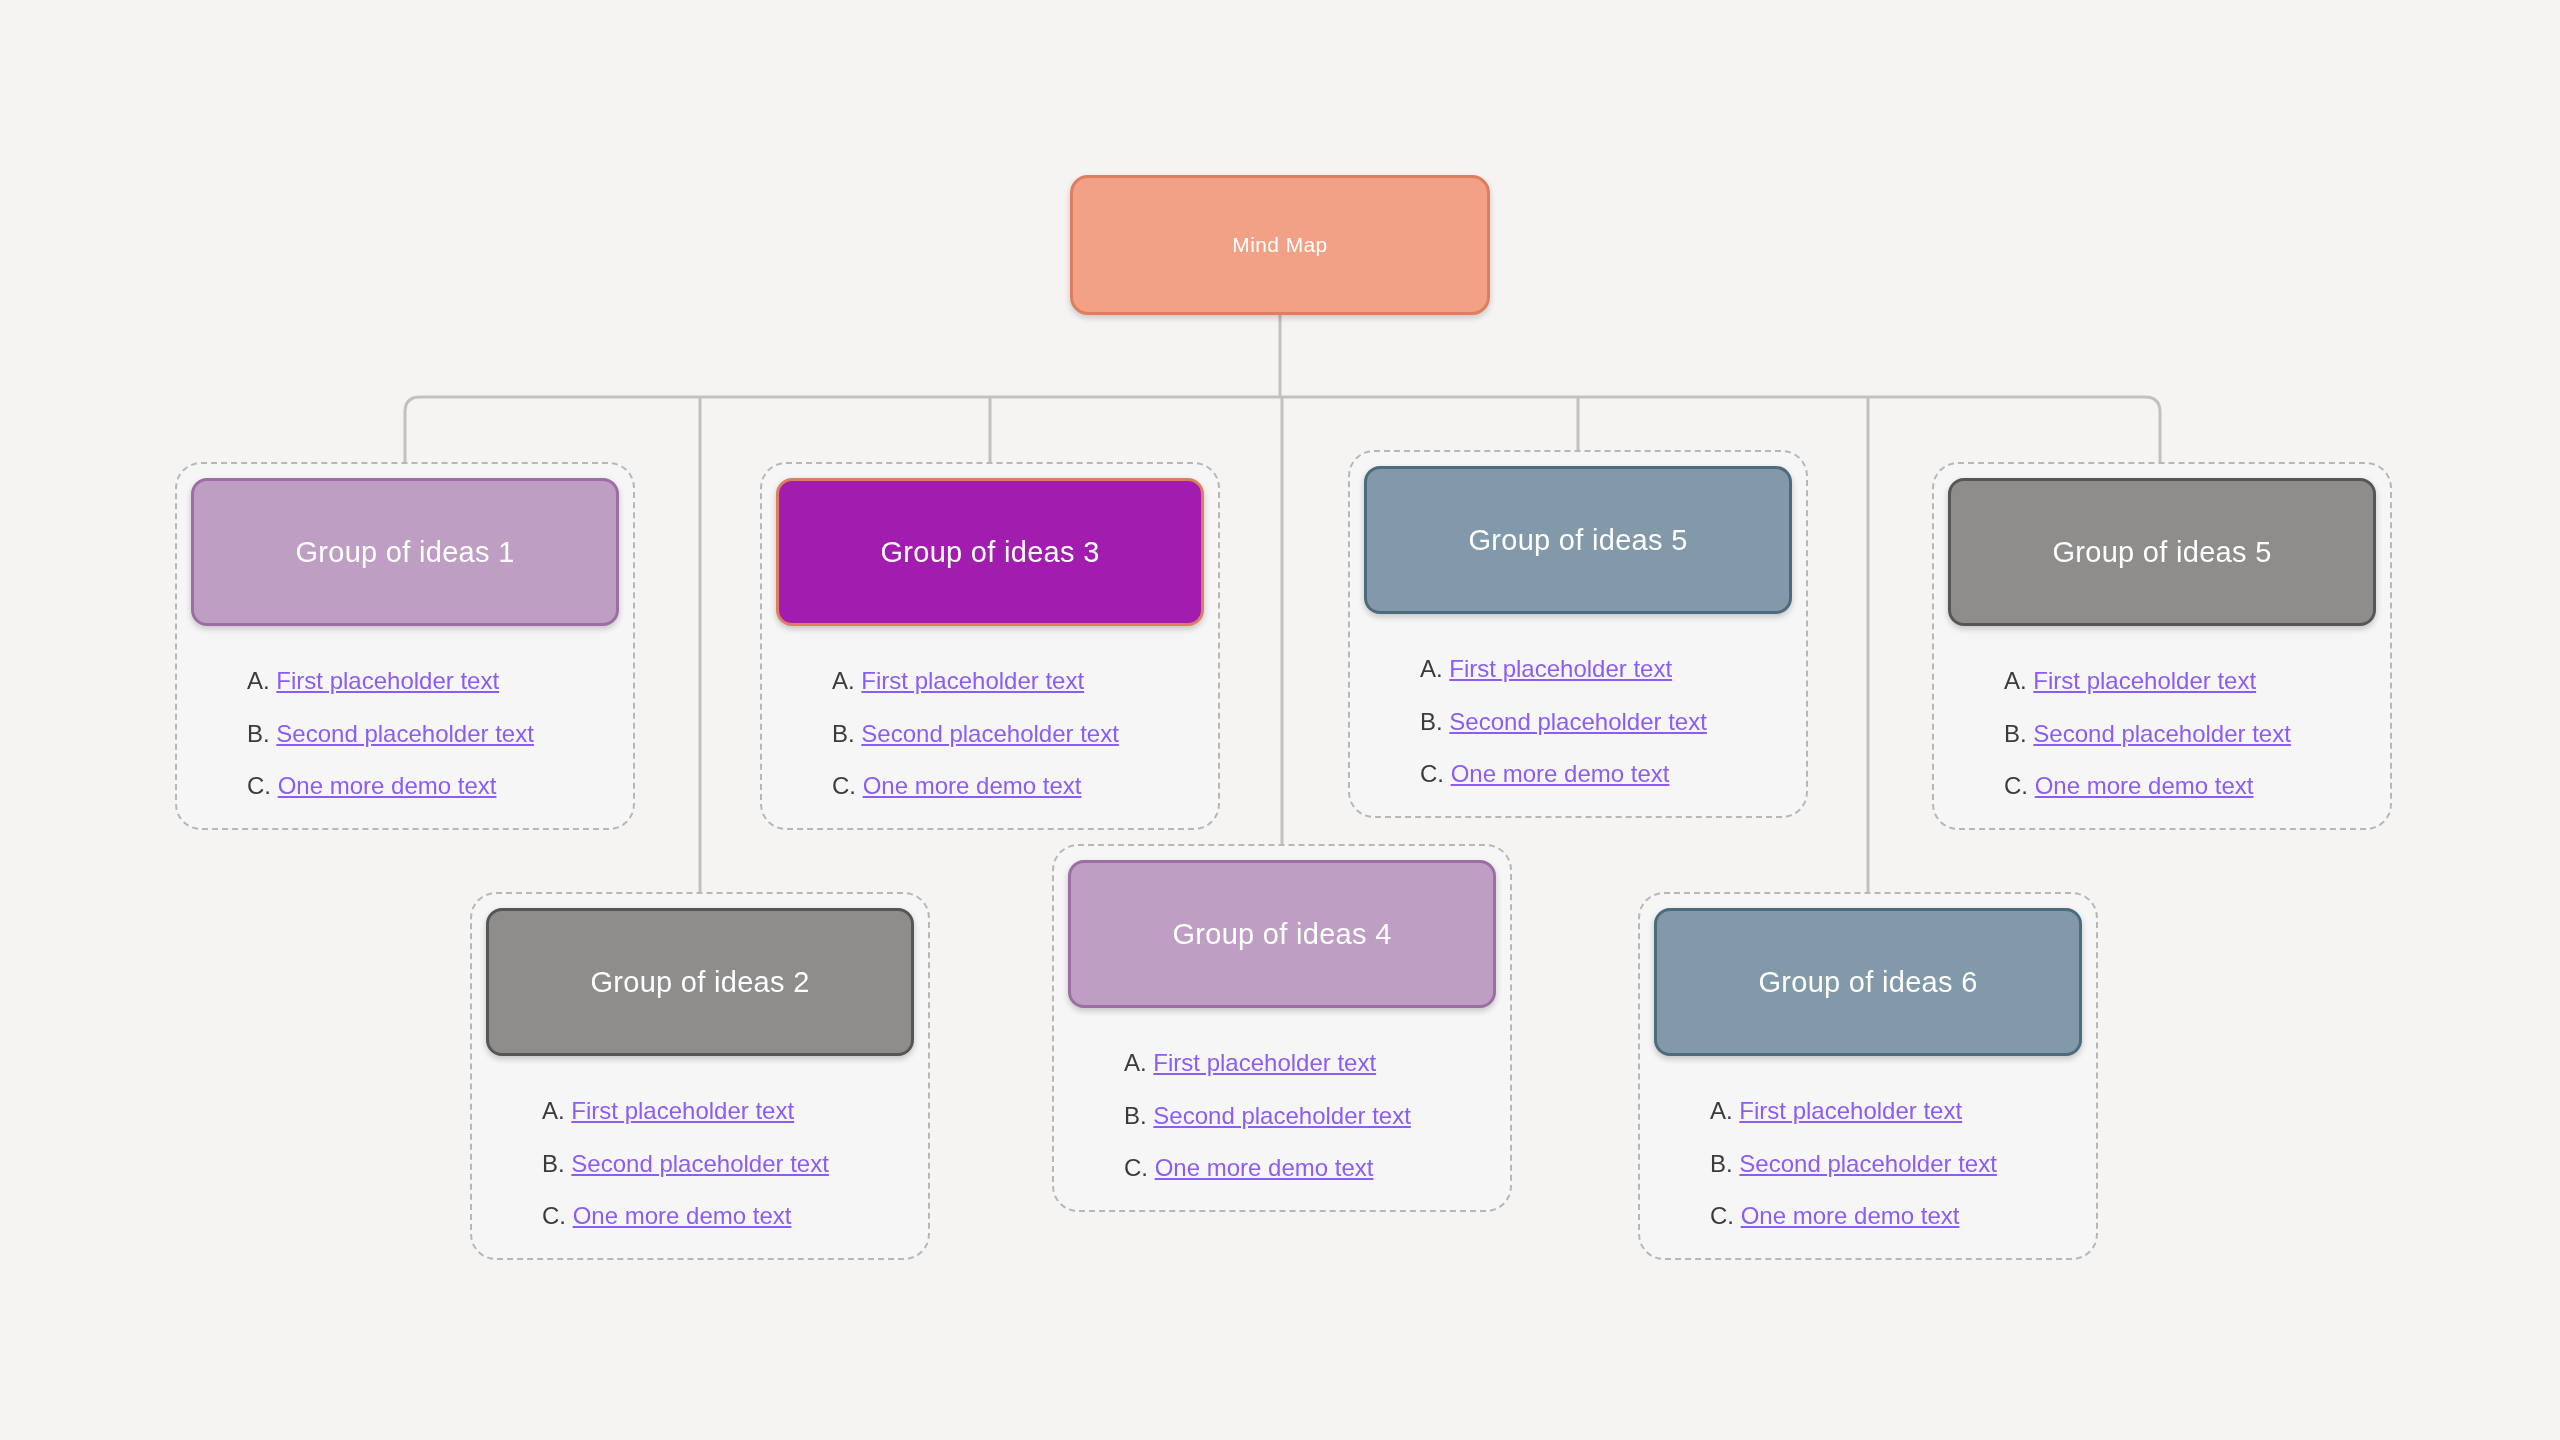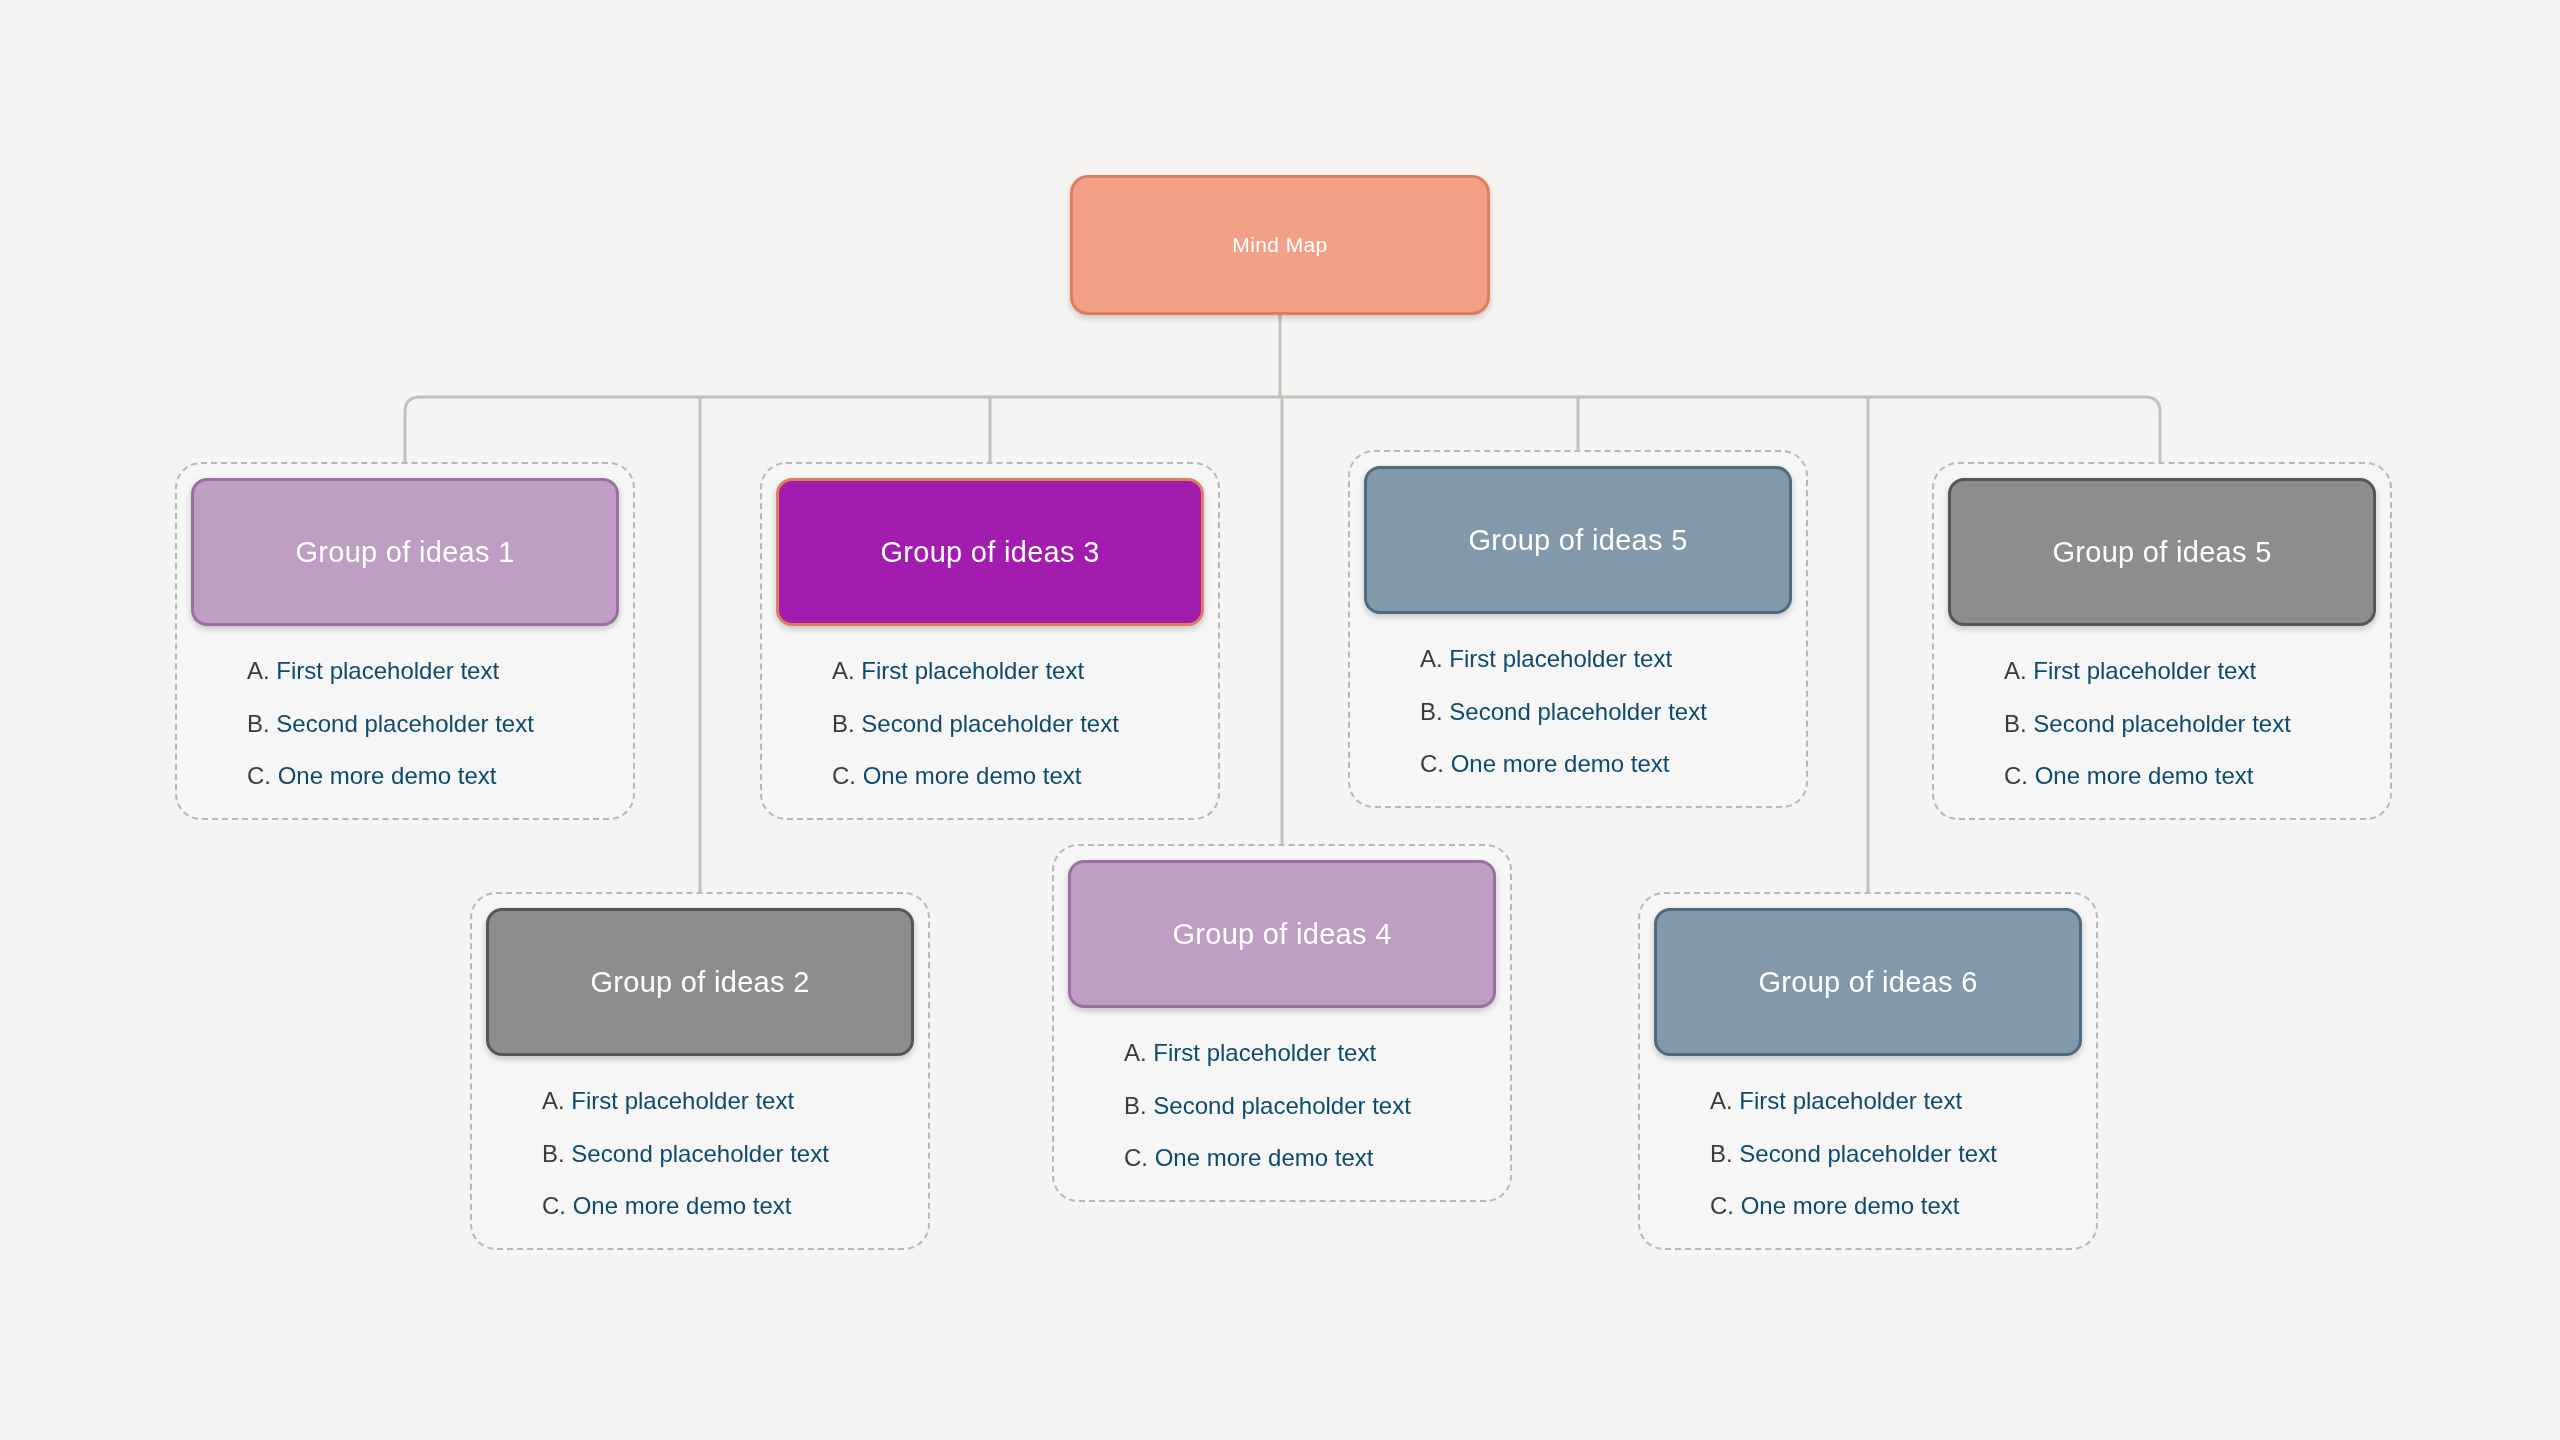--- a/index.html
+++ b/index.html
@@ -65,21 +65,21 @@
   .group-header {
     height: 148px;
     border-radius: 16px;
     border-width: 3px;
     border-style: solid;
     box-sizing: border-box;
     display: flex;
     align-items: center;
     justify-content: center;
     box-shadow: 0 3px 6px rgba(0,0,0,0.20);
-    margin-bottom: 30px;
+    margin-bottom: 40px;
   }
   .group-title {
     color: #ffffff;
     font-size: 29px;
     letter-spacing: 0.3px;
     white-space: nowrap;
   }
   .items {
     padding-left: 56px;
     padding-right: 10px;
@@ -90,21 +90,22 @@
     margin-bottom: 22px;
     color: #9b9a99;
   }
   .item:last-child {
     margin-bottom: 0;
   }
   .item-key {
     color: #3b3b3b;
   }
   .item-text {
-    color: #0c4a6e;
+    color: #8b5cf6;
+    text-decoration: underline;
   }
 
   
   .c-purple { background: #bf9ec4; border-color: #9c6fa3; }
   .c-orange { background: #a21caf; border-color: #dd7f5e; }
   .c-slate  { background: #8199a9; border-color: #4e6b7d; }
   .c-gray   { background: #8e8d8c; border-color: #575655; }
 
   
   .g1 { left: 175px;  top: 462px; }

